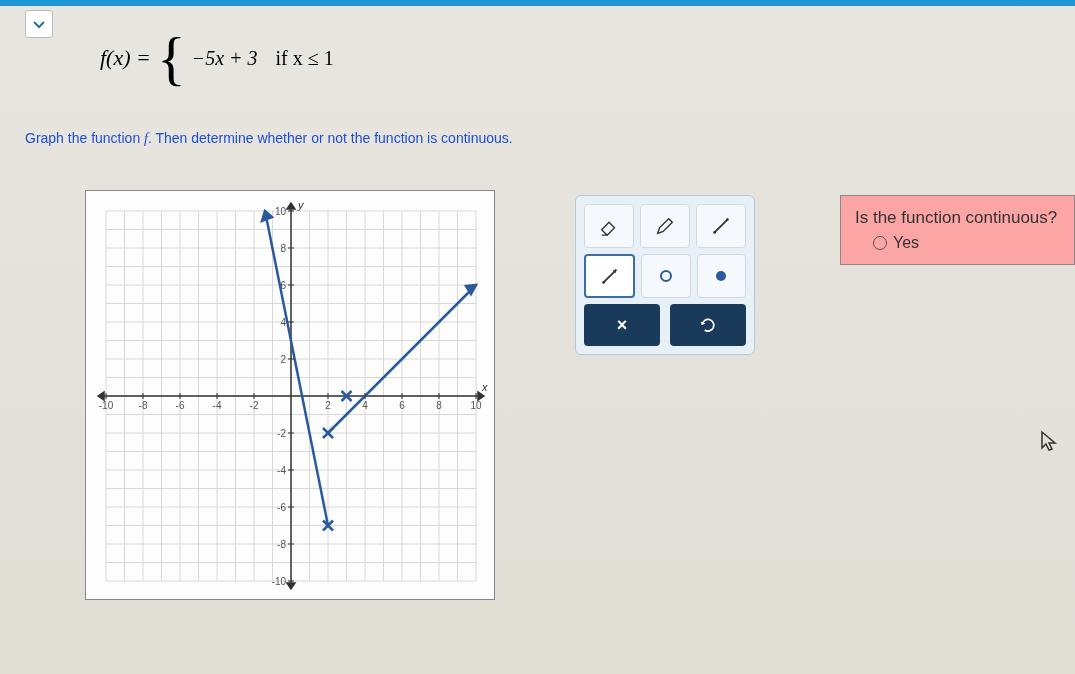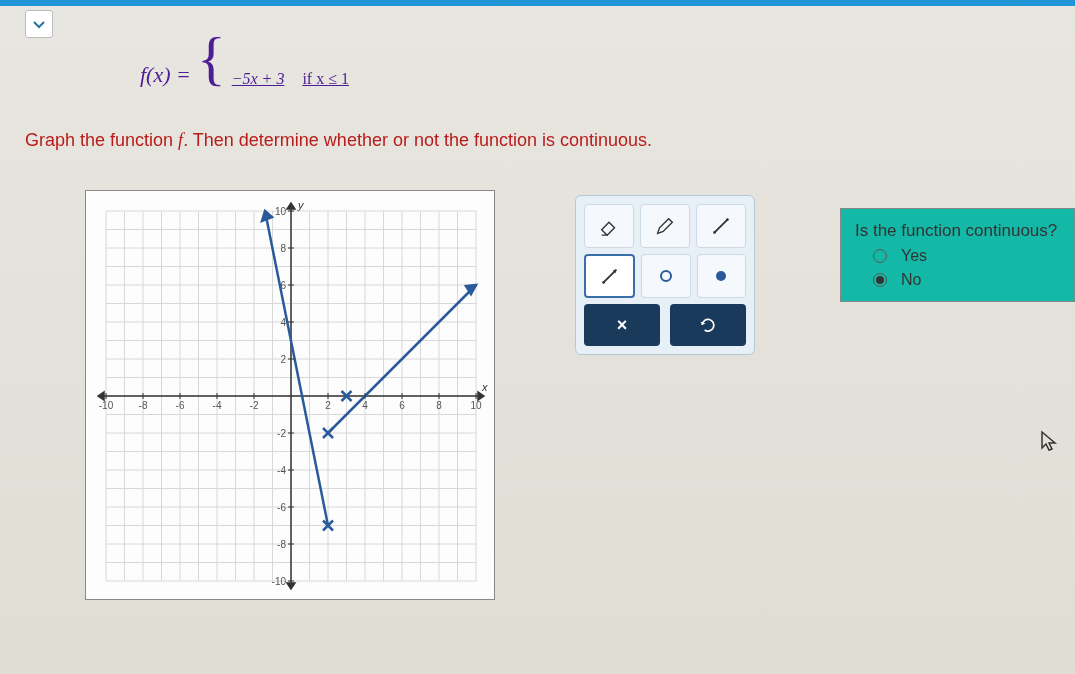--- a/index.html
+++ b/index.html
@@ -34,45 +34,43 @@
     cursor: pointer;
   }
   .formula {
     position: absolute;
     top: 28px;
     left: 100px;
     font-family: 'Times New Roman', serif;
     font-size: 22px;
     font-style: italic;
     display: flex;
-    align-items: flex-end;
-    color: #4c1d95;
-    margin-left: 40px;
+    align-items: center;
+    color: #000000;
   }
   .brace {
     font-size: 60px;
     font-style: normal;
     margin: 0 6px;
     line-height: 60px;
   }
   .pieces {
     display: flex;
     flex-direction: column;
     gap: 10px;
-    font-size: 16px;
-    text-decoration: underline;
+    font-size: 20px;
   }
   .piece { display: flex; gap: 10px; }
   .cond { font-style: normal; margin-left: 8px;}
   .instruction {
     position: absolute;
     top: 130px;
     left: 25px;
-    font-size: 18px;
-    color: #b91c1c;
+    font-size: 14px;
+    color: #1d4ed8;
   }
   .instruction .fvar { font-family: 'Times New Roman', serif; font-style: italic; }
   .graph-panel {
     position: absolute;
     top: 190px;
     left: 85px;
     width: 410px;
     height: 410px;
     background: #fdfdfd;
     border: 1px solid #888;
@@ -125,30 +123,29 @@
     align-items: center;
     justify-content: center;
     cursor: pointer;
   }
   .question-box {
     position: absolute;
     top: 195px;
     left: 840px;
     right: 0;
     border: 1px solid #888;
-    background: #14b8a6;
+    background: #fca5a5;
     padding: 12px 14px;
     font-size: 17px;
     color: #333;
-    margin-top: 13px;
   }
   .radio-row {
     display: flex;
     align-items: center;
-    gap: 14px;
+    gap: 6px;
     margin-top: 6px;
     margin-left: 18px;
     font-size: 16px;
   }
   .radio {
     width: 14px; height: 14px;
     border: 1.5px solid #555;
     border-radius: 50%;
     display: inline-flex;
     align-items: center;
@@ -373,23 +370,19 @@
     </div>
   </div>
 </div>
 
 <div class="question-box">
   <div>Is the function continuous?</div>
   <div class="radio-row">
     <span class="radio"></span>
     <span>Yes</span>
   </div>
-  <div class="radio-row">
-    <span class="radio checked"></span>
-    <span>No</span>
-  </div>
 </div>
 
 <div class="cursor">
   <svg width="18" height="22" viewBox="0 0 18 22">
       <path d="M2 2 L2 18 L6 14 L9 20 L12 19 L9 13 L15 13 Z" fill="none" stroke="#333" stroke-width="1.5"></path>
     </svg>
 </div>
 
 </body></html>

